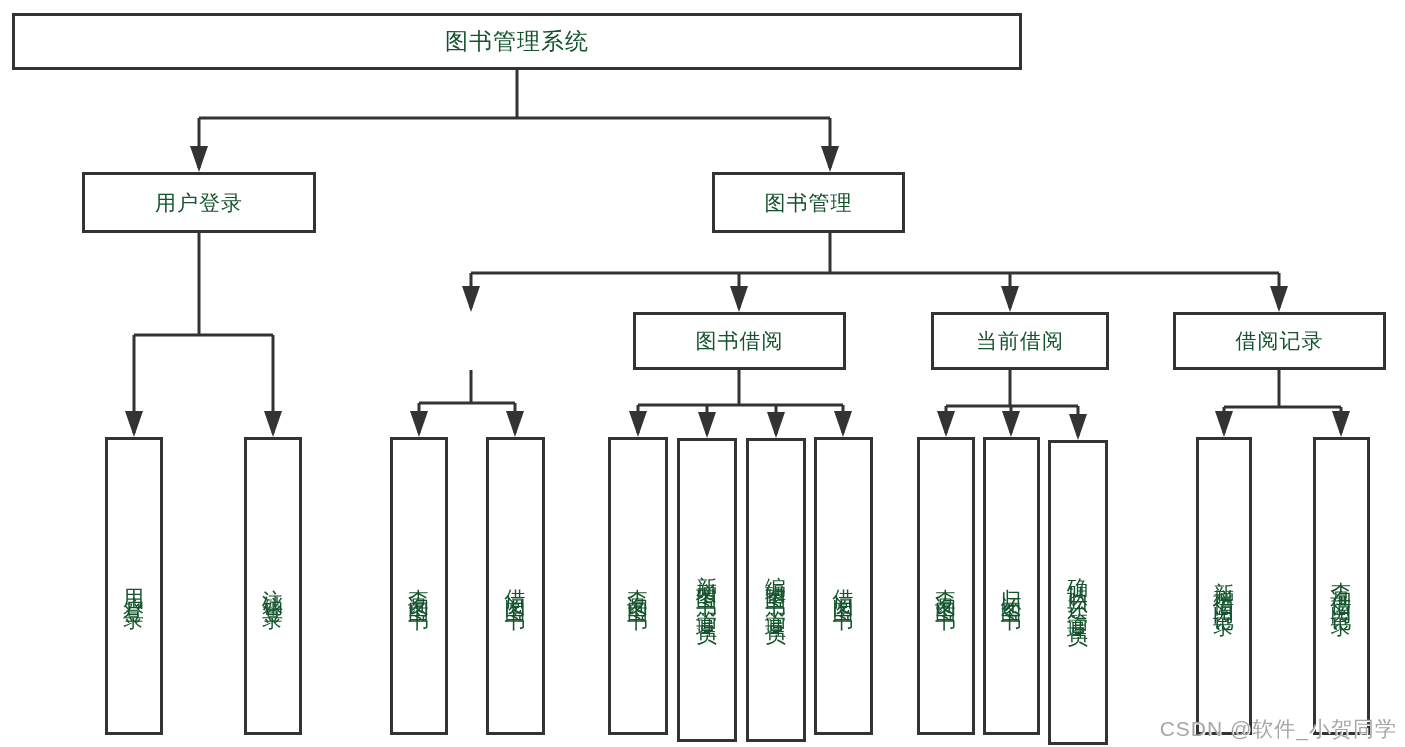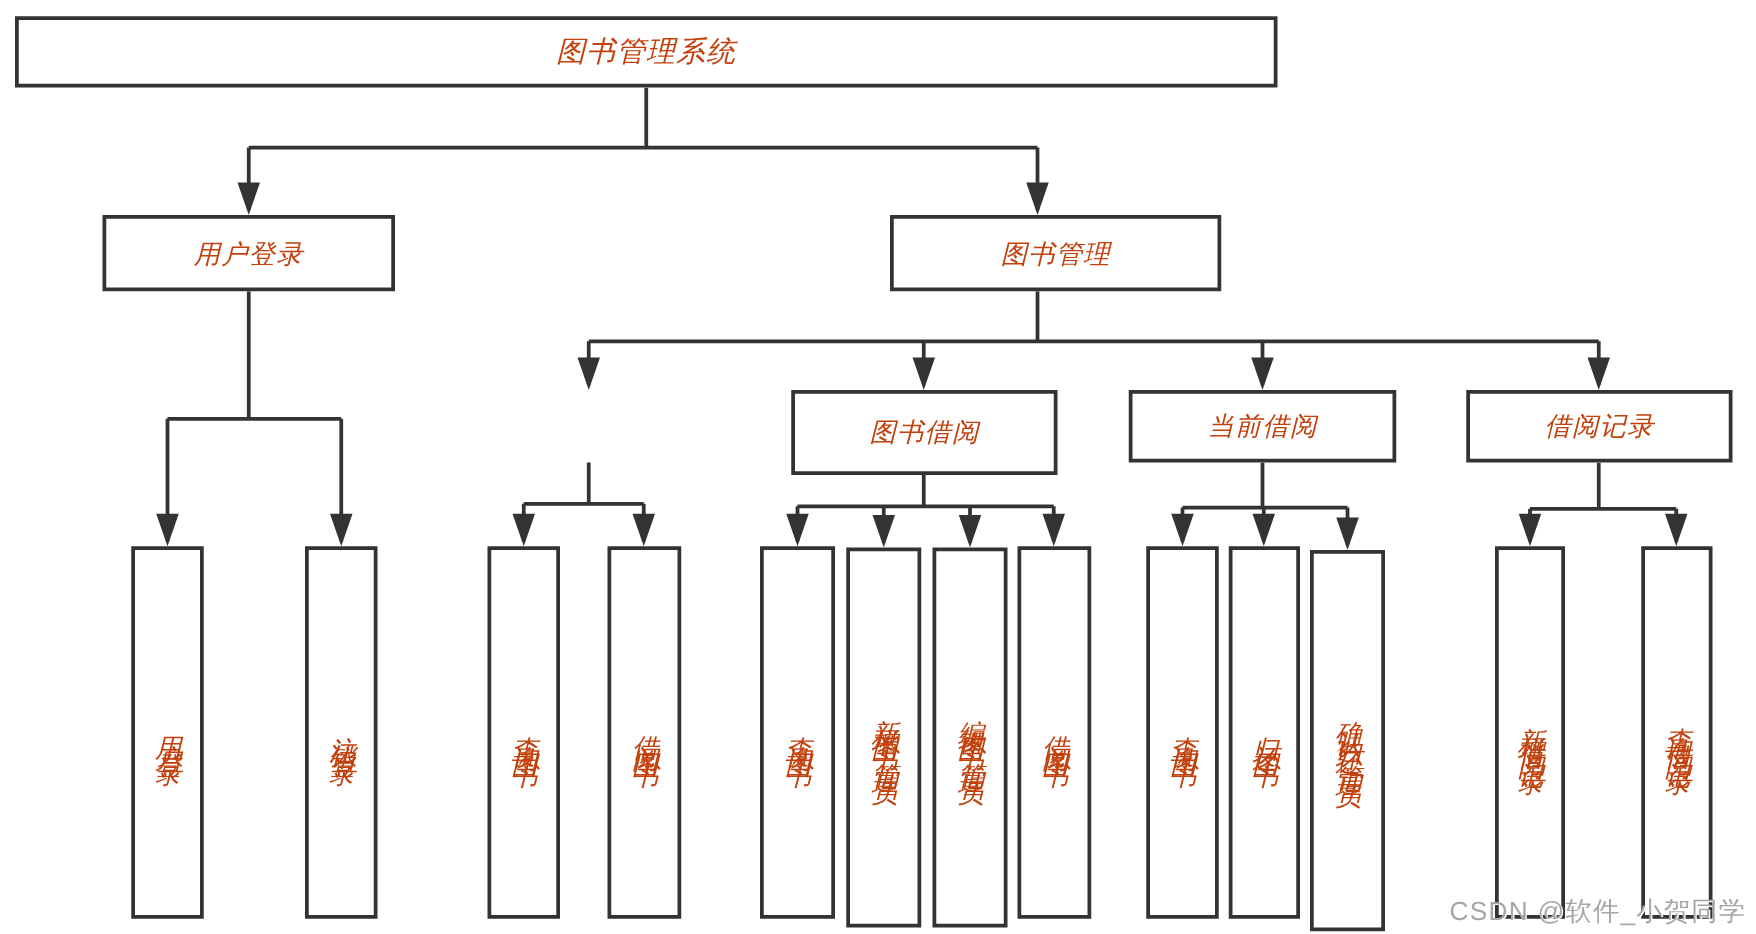--- a/index.html
+++ b/index.html
@@ -22,23 +22,22 @@
     z-index: 0;
   }
   .box {
     position: absolute;
     box-sizing: border-box;
     border: 3px solid #333333;
     background: #ffffff;
     display: flex;
     align-items: center;
     justify-content: center;
-    color: #c2410c;
+    color: #14532d;
     z-index: 1;
-    font-style: italic;
   }
   .h-label {
     font-size: 21px;
     letter-spacing: 1px;
     white-space: nowrap;
   }
   .root-label {
     font-size: 23px;
     letter-spacing: 1px;
     white-space: nowrap;
@@ -47,24 +46,24 @@
     writing-mode: vertical-rl;
     text-orientation: mixed;
     font-size: 21px;
     letter-spacing: 7px;
     line-height: 1;
     white-space: nowrap;
   }
   
   .n-root          { left: 12px;   top: 13px;  width: 1010px; height: 57px; }
   .n-user-login    { left: 82px;   top: 172px; width: 234px;  height: 61px; }
-  .n-book-mgmt     { left: 712px;  top: 172px; width: 265px;  height: 61px; }
+  .n-book-mgmt     { left: 712px;  top: 172px; width: 193px;  height: 61px; }
   .n-new-rec       { left: 364px;  top: 312px; width: 215px;  height: 58px; }
-  .n-book-borrow   { left: 633px;  top: 312px; width: 213px;  height: 68px; }
-  .n-cur-borrow    { left: 903px;  top: 312px; width: 214px;  height: 58px; }
+  .n-book-borrow   { left: 633px;  top: 312px; width: 213px;  height: 58px; }
+  .n-cur-borrow    { left: 931px;  top: 312px; width: 178px;  height: 58px; }
   .n-borrow-rec    { left: 1173px; top: 312px; width: 213px;  height: 58px; align-items: center; }
   .n-a1 { left: 105px;  top: 437px; width: 58px; height: 298px; }
   .n-a2 { left: 244px;  top: 437px; width: 58px; height: 298px; }
   .n-b1 { left: 390px;  top: 437px; width: 58px; height: 298px; }
   .n-b2 { left: 486px;  top: 437px; width: 59px; height: 298px; }
   .n-c1 { left: 608px;  top: 437px; width: 60px; height: 298px; }
   .n-c2 { left: 677px;  top: 438px; width: 60px; height: 304px; }
   .n-c3 { left: 746px;  top: 438px; width: 60px; height: 304px; }
   .n-c4 { left: 814px;  top: 437px; width: 59px; height: 298px; }
   .n-d1 { left: 917px;  top: 437px; width: 58px; height: 298px; }

